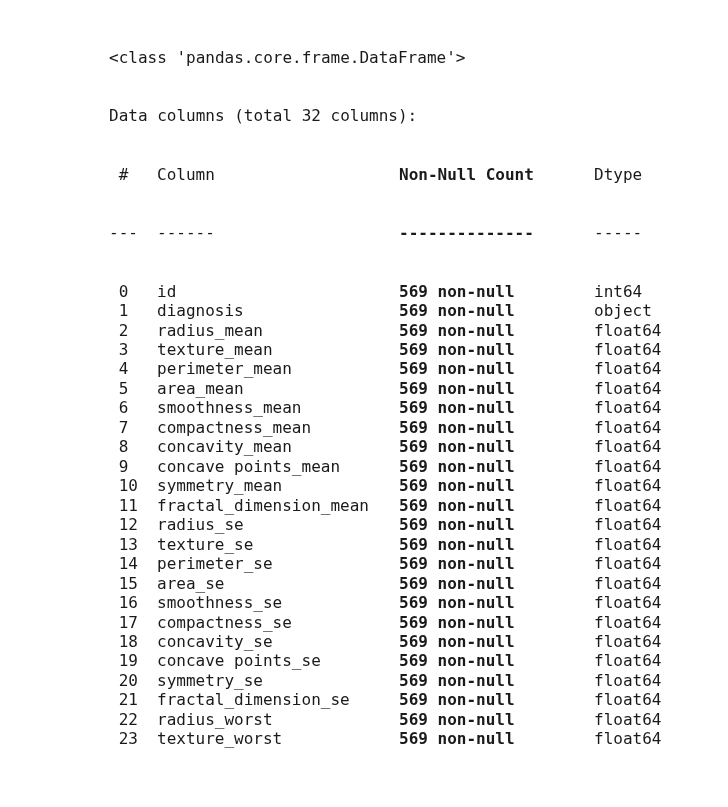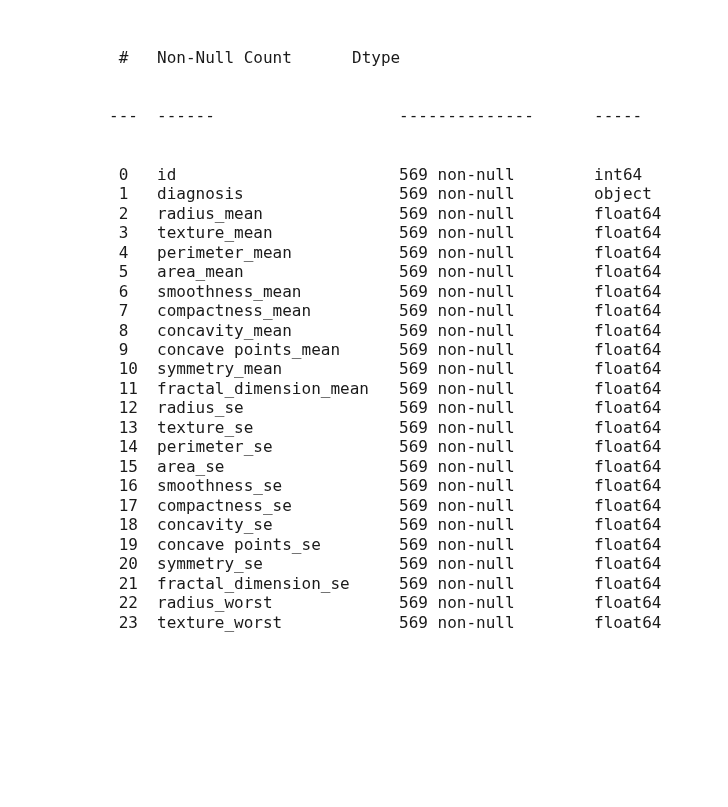--- a/index.html
+++ b/index.html
@@ -11,29 +11,32 @@
     font-family: "DejaVu Sans Mono", "Liberation Mono", monospace;
     font-size: 16px;
     line-height: 19.47px;
     color: #1a1a1a;
     white-space: pre;
   }
   .line { height: 19.47px; white-space: pre; }
   .row { display: flex; height: 19.47px; }
   .c-idx { width: 48px; white-space: pre; }
   .c-col { width: 242px; white-space: pre; }
-  .c-nn { width: 155px; white-space: pre; }
+  .c-nn { width: 155px; white-space: pre; font-weight: bold; }
   .c-dt { white-space: pre; margin-left: 40px; }
 </style>
 </head>
 <body>
 
 <div class="output">
+  <div class="line">&lt;class 'pandas.core.frame.DataFrame'&gt;</div>
+  <div class="line">Data columns (total 32 columns):</div>
   <div class="row">
     <span class="c-idx"> #</span>
+    <span class="c-col">Column</span>
     <span class="c-nn">Non-Null Count</span>
     <span class="c-dt">Dtype</span>
   </div>
   <div class="row">
     <span class="c-idx">---</span>
     <span class="c-col">------</span>
     <span class="c-nn">--------------</span>
     <span class="c-dt">-----</span>
   </div>
   <div id="rows"><div class="row"><span class="c-idx"> 0</span><span class="c-col">id</span><span class="c-nn">569 non-null</span><span class="c-dt">int64</span></div><div class="row"><span class="c-idx"> 1</span><span class="c-col">diagnosis</span><span class="c-nn">569 non-null</span><span class="c-dt">object</span></div><div class="row"><span class="c-idx"> 2</span><span class="c-col">radius_mean</span><span class="c-nn">569 non-null</span><span class="c-dt">float64</span></div><div class="row"><span class="c-idx"> 3</span><span class="c-col">texture_mean</span><span class="c-nn">569 non-null</span><span class="c-dt">float64</span></div><div class="row"><span class="c-idx"> 4</span><span class="c-col">perimeter_mean</span><span class="c-nn">569 non-null</span><span class="c-dt">float64</span></div><div class="row"><span class="c-idx"> 5</span><span class="c-col">area_mean</span><span class="c-nn">569 non-null</span><span class="c-dt">float64</span></div><div class="row"><span class="c-idx"> 6</span><span class="c-col">smoothness_mean</span><span class="c-nn">569 non-null</span><span class="c-dt">float64</span></div><div class="row"><span class="c-idx"> 7</span><span class="c-col">compactness_mean</span><span class="c-nn">569 non-null</span><span class="c-dt">float64</span></div><div class="row"><span class="c-idx"> 8</span><span class="c-col">concavity_mean</span><span class="c-nn">569 non-null</span><span class="c-dt">float64</span></div><div class="row"><span class="c-idx"> 9</span><span class="c-col">concave points_mean</span><span class="c-nn">569 non-null</span><span class="c-dt">float64</span></div><div class="row"><span class="c-idx"> 10</span><span class="c-col">symmetry_mean</span><span class="c-nn">569 non-null</span><span class="c-dt">float64</span></div><div class="row"><span class="c-idx"> 11</span><span class="c-col">fractal_dimension_mean</span><span class="c-nn">569 non-null</span><span class="c-dt">float64</span></div><div class="row"><span class="c-idx"> 12</span><span class="c-col">radius_se</span><span class="c-nn">569 non-null</span><span class="c-dt">float64</span></div><div class="row"><span class="c-idx"> 13</span><span class="c-col">texture_se</span><span class="c-nn">569 non-null</span><span class="c-dt">float64</span></div><div class="row"><span class="c-idx"> 14</span><span class="c-col">perimeter_se</span><span class="c-nn">569 non-null</span><span class="c-dt">float64</span></div><div class="row"><span class="c-idx"> 15</span><span class="c-col">area_se</span><span class="c-nn">569 non-null</span><span class="c-dt">float64</span></div><div class="row"><span class="c-idx"> 16</span><span class="c-col">smoothness_se</span><span class="c-nn">569 non-null</span><span class="c-dt">float64</span></div><div class="row"><span class="c-idx"> 17</span><span class="c-col">compactness_se</span><span class="c-nn">569 non-null</span><span class="c-dt">float64</span></div><div class="row"><span class="c-idx"> 18</span><span class="c-col">concavity_se</span><span class="c-nn">569 non-null</span><span class="c-dt">float64</span></div><div class="row"><span class="c-idx"> 19</span><span class="c-col">concave points_se</span><span class="c-nn">569 non-null</span><span class="c-dt">float64</span></div><div class="row"><span class="c-idx"> 20</span><span class="c-col">symmetry_se</span><span class="c-nn">569 non-null</span><span class="c-dt">float64</span></div><div class="row"><span class="c-idx"> 21</span><span class="c-col">fractal_dimension_se</span><span class="c-nn">569 non-null</span><span class="c-dt">float64</span></div><div class="row"><span class="c-idx"> 22</span><span class="c-col">radius_worst</span><span class="c-nn">569 non-null</span><span class="c-dt">float64</span></div><div class="row"><span class="c-idx"> 23</span><span class="c-col">texture_worst</span><span class="c-nn">569 non-null</span><span class="c-dt">float64</span></div></div>

